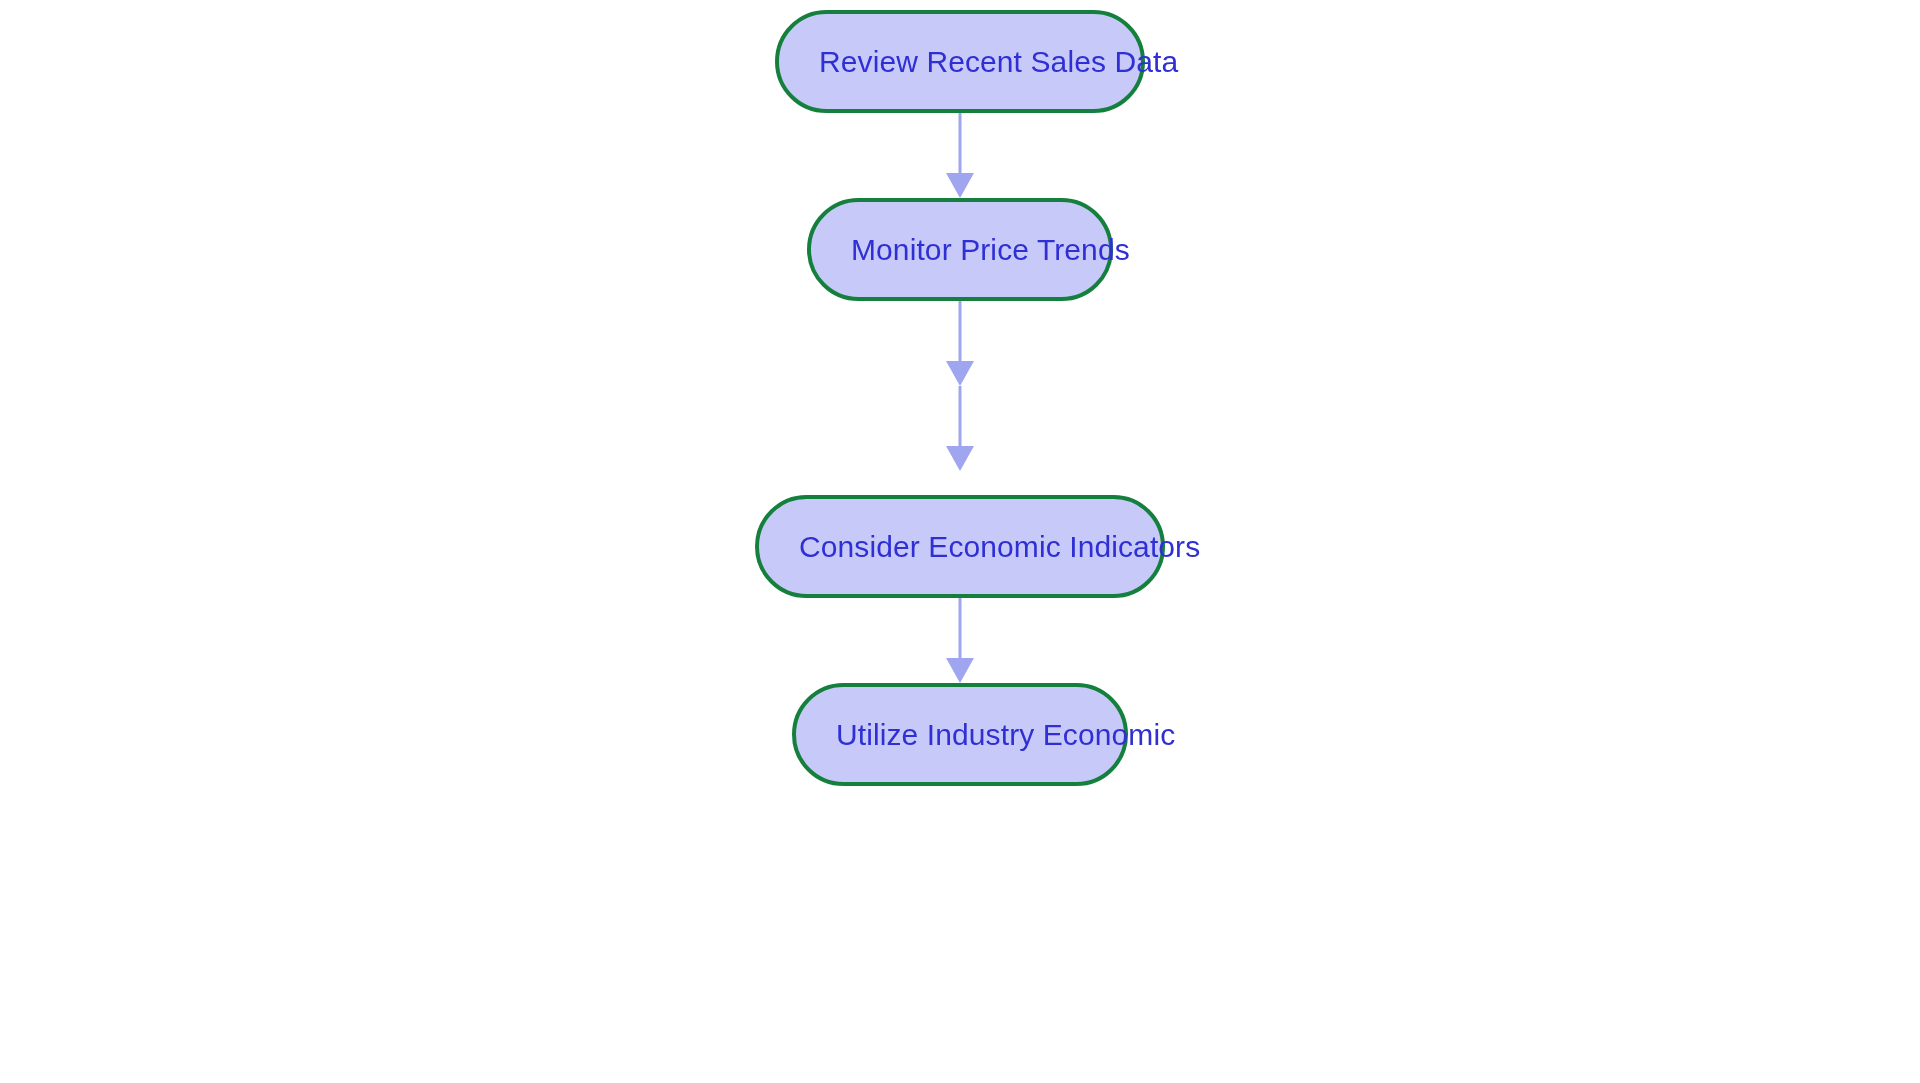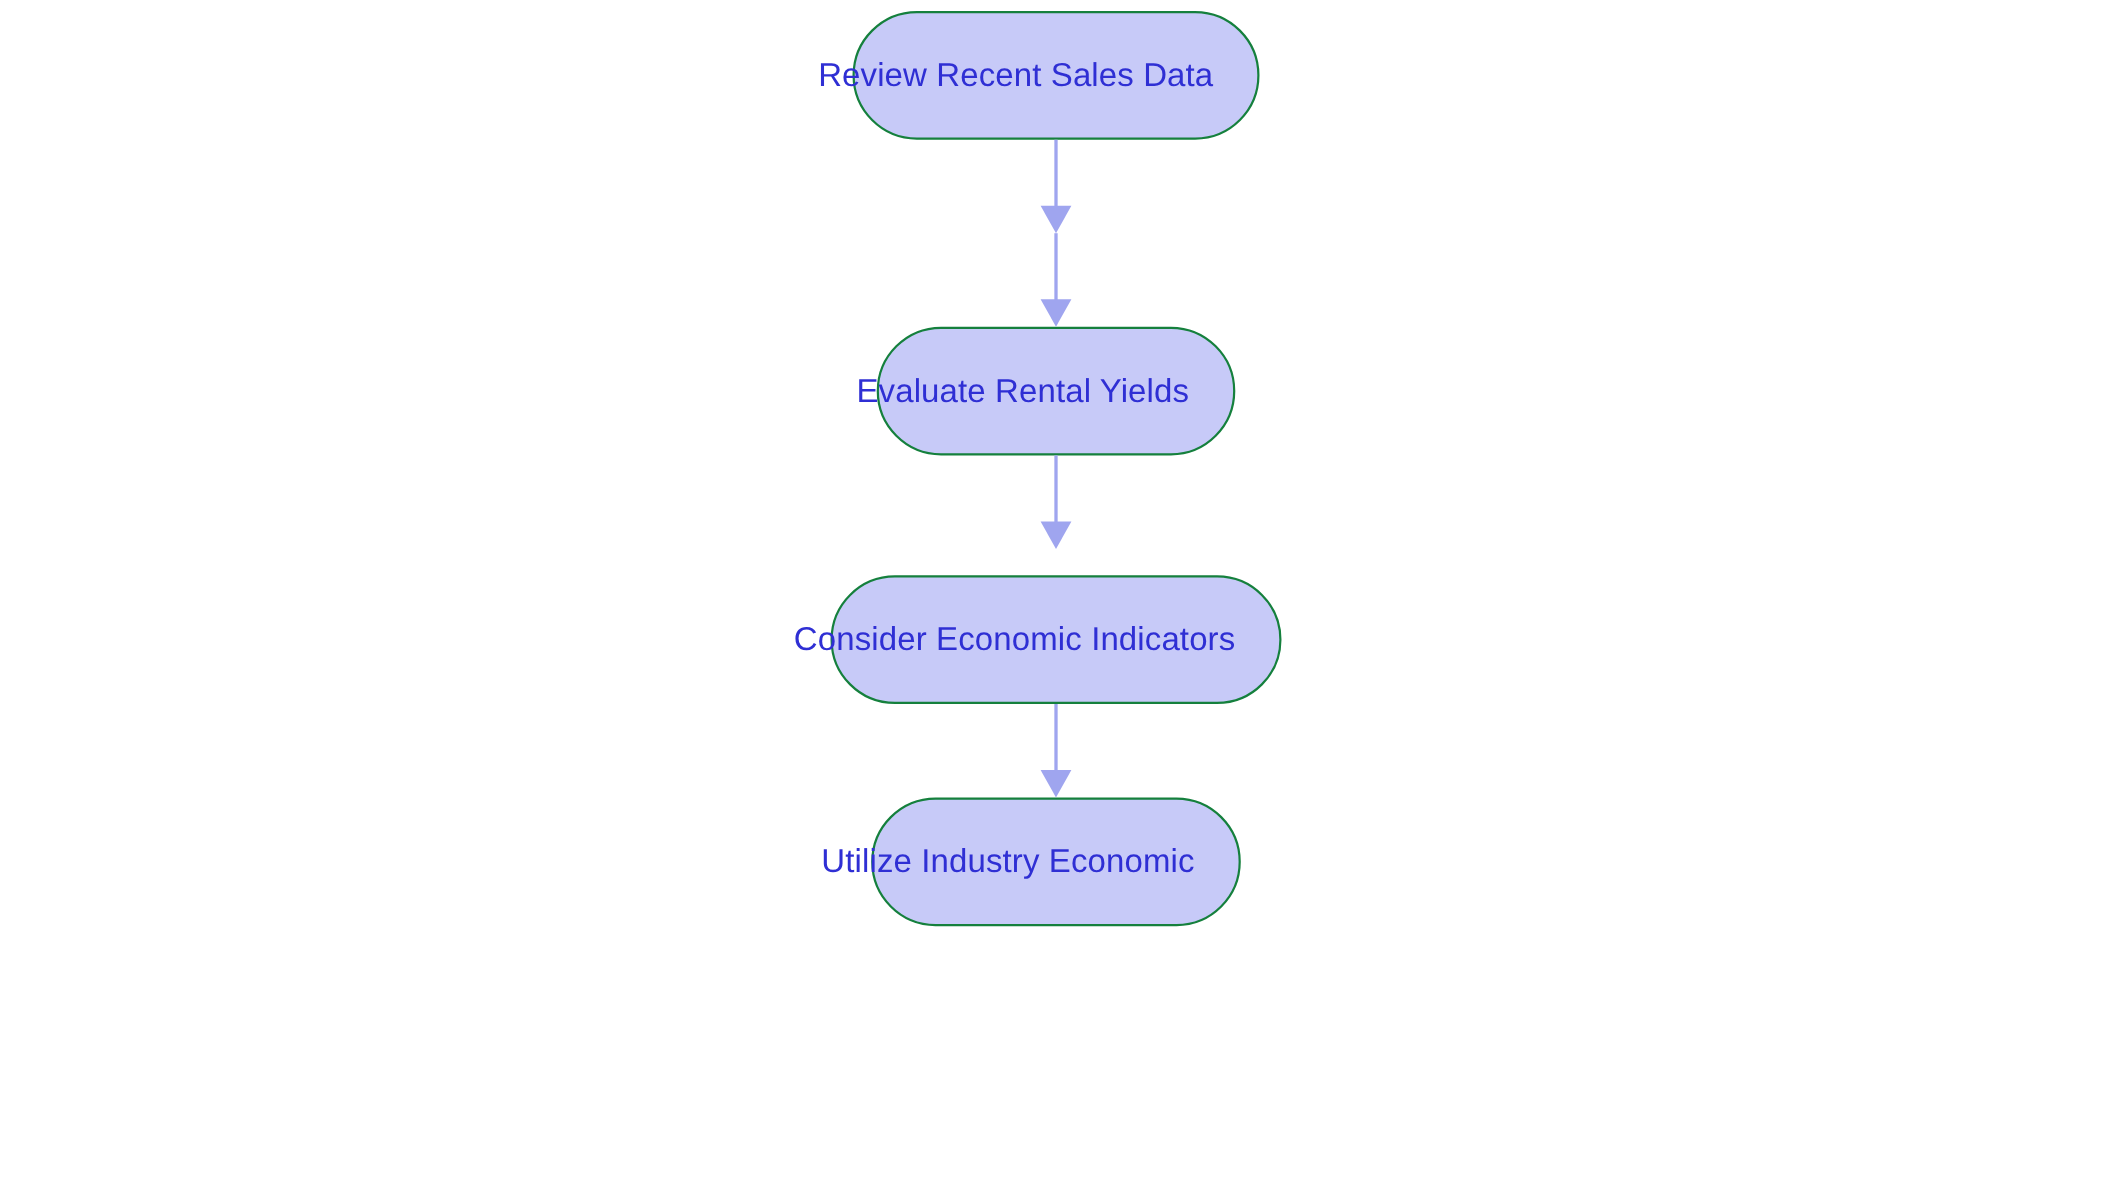--- a/index.html
+++ b/index.html
@@ -30,27 +30,27 @@
     height: 1083px;
     display: flex;
     flex-direction: column;
     align-items: center;
     justify-content: flex-start;
   }
 
   
   .node {
     box-sizing: border-box;
-    height: 117px;
+    height: 103px;
     border-radius: 9999px;
     background: #c7caf8;
-    border: 2px solid #15803d;
+    border: 4px solid #15803d;
     display: flex;
     align-items: center;
-    justify-content: flex-end;
+    justify-content: flex-start;
     padding: 0 40px;
     white-space: nowrap;
   }
   .node-label {
     font-size: 30px;
     font-weight: 400;
     letter-spacing: 0.1px;
     color: #2f2fd4;
     line-height: 1;
     user-select: none;
@@ -103,29 +103,29 @@
 
     <div class="node w1">
       <span class="node-label">Review Recent Sales Data</span>
     </div>
 
     <div class="connector">
       <span class="stem"></span>
       <span class="head"></span>
     </div>
 
+    <div class="node w2">
+      <span class="node-label">Monitor Price Trends</span>
+    </div>
 
     <div class="connector">
       <span class="stem"></span>
       <span class="head"></span>
     </div>
 
-    <div class="node w3">
-      <span class="node-label">Evaluate Rental Yields</span>
-    </div>
 
     <div class="connector">
       <span class="stem"></span>
       <span class="head"></span>
     </div>
 
     <div class="node w4">
       <span class="node-label">Consider Economic Indicators</span>
     </div>
 

